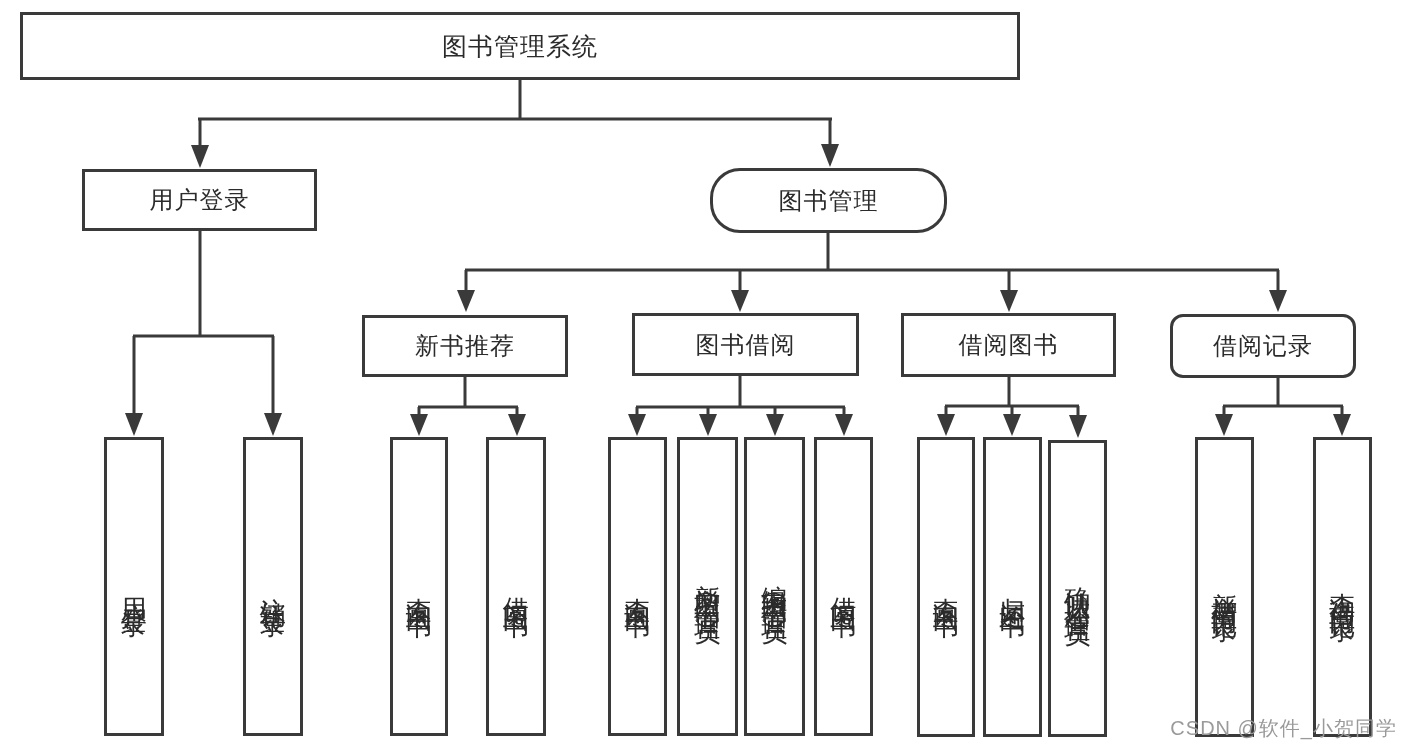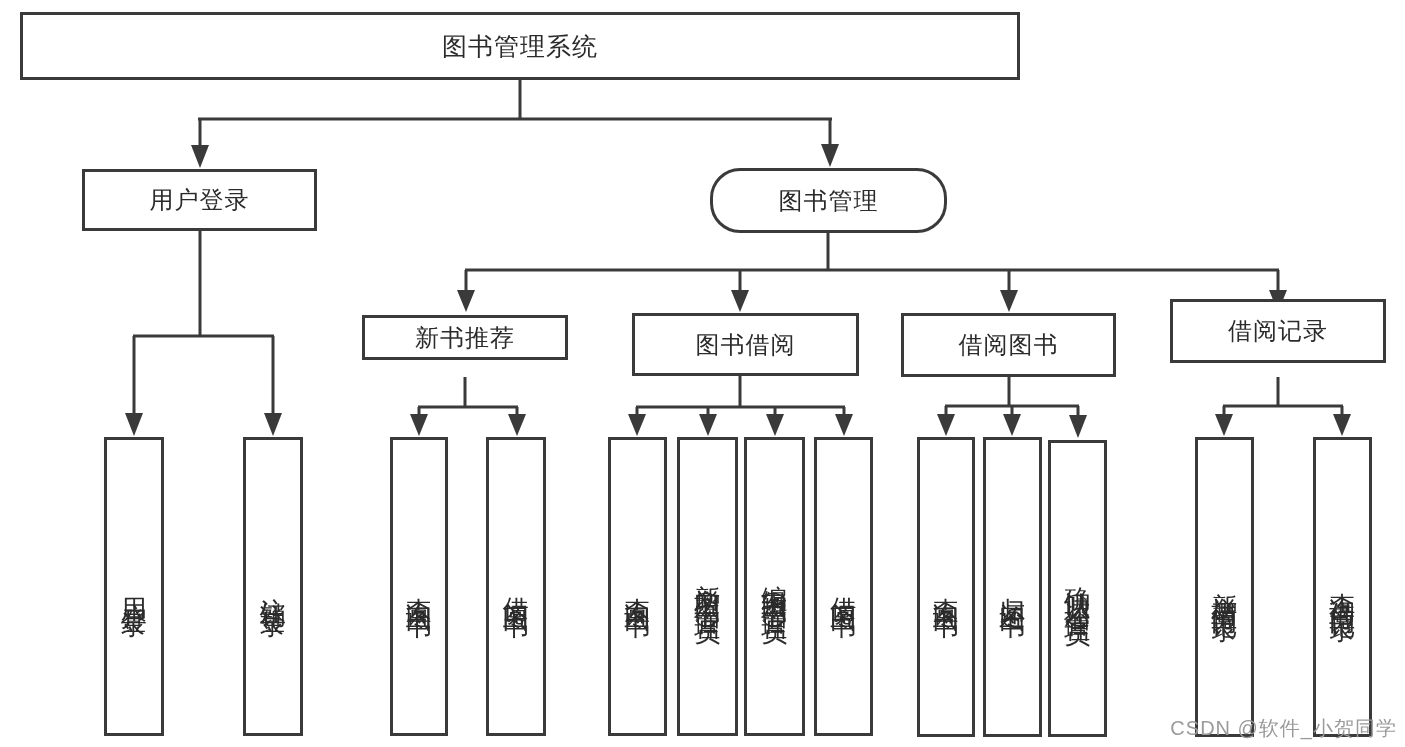--- a/index.html
+++ b/index.html
@@ -95,30 +95,30 @@
     <span>图书管理系统</span>
   </div>
 
   <div class="node h" style="left:82px;top:169px;width:235px;height:62px;">
     <span>用户登录</span>
   </div>
   <div class="node h" style="left:710px;top:168px;width:237px;height:65px;border-radius:30px;">
     <span>图书管理</span>
   </div>
 
-  <div class="node h" style="left:362px;top:315px;width:206px;height:45px;">
+  <div class="node h" style="left:362px;top:315px;width:206px;height:62px;">
     <span>新书推荐</span>
   </div>
   <div class="node h" style="left:632px;top:313px;width:227px;height:63px;">
     <span>图书借阅</span>
   </div>
   <div class="node h" style="left:901px;top:313px;width:215px;height:64px;">
     <span>借阅图书</span>
   </div>
-  <div class="node h" style="left:1170px;top:299px;width:216px;height:64px;">
+  <div class="node h" style="left:1170px;top:314px;width:186px;height:64px;border-radius:13px;">
     <span>借阅记录</span>
   </div>
 
   <div class="node v" style="left:104px;top:437px;width:60px;height:299px;">
     <span>用户登录</span>
   </div>
   <div class="node v" style="left:243px;top:437px;width:60px;height:299px;">
     <span>注销登录</span>
   </div>
 

